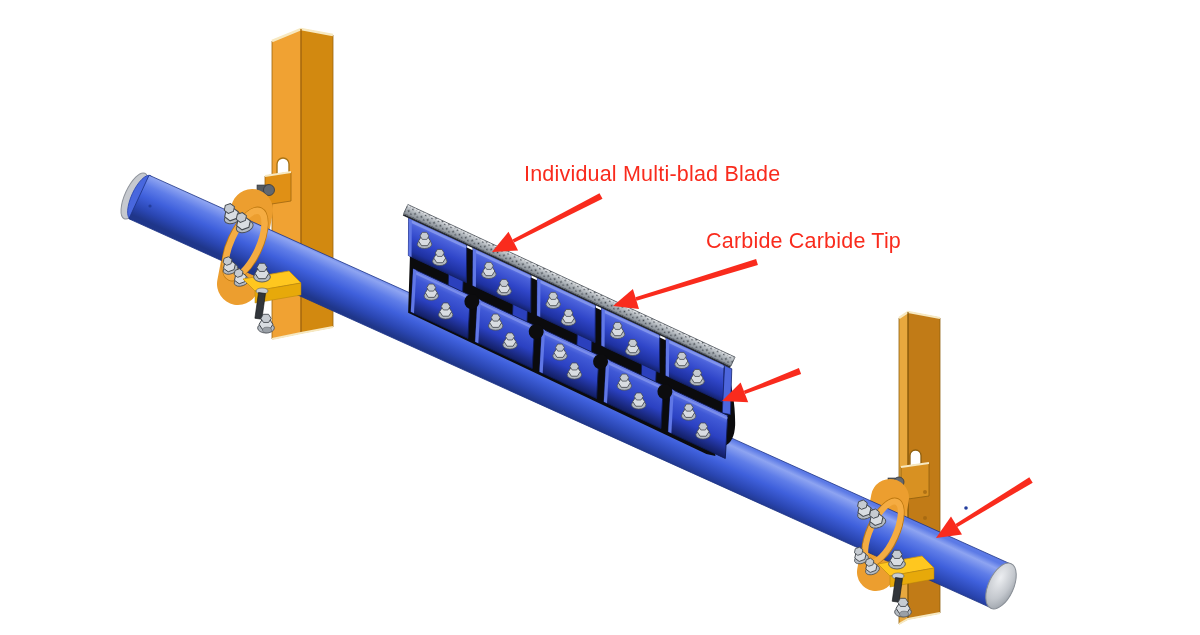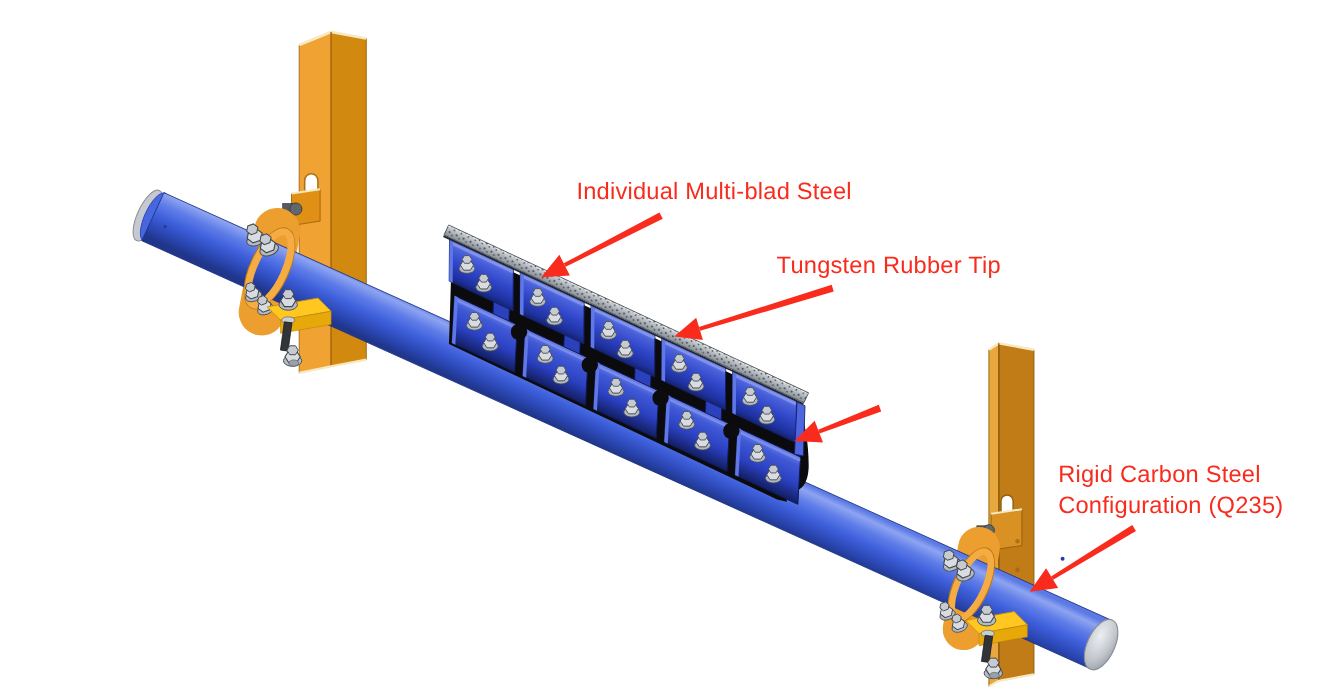--- a/index.html
+++ b/index.html
@@ -351,19 +351,15 @@
         <polygon points="492.0,252.0 508.5,231.7 518.1,250.4" fill="#f92b1d"></polygon>
         <polygon points="756.1,258.9 635.4,297.3 636.5,300.7 757.9,265.1" fill="#f92b1d"></polygon>
         <polygon points="613.0,306.0 632.9,288.9 639.0,309.0" fill="#f92b1d"></polygon>
         <polygon points="798.9,368.0 743.8,390.7 745.0,394.1 801.1,374.0" fill="#f92b1d"></polygon>
         <polygon points="722.0,401.0 740.6,382.6 748.2,402.2" fill="#f92b1d"></polygon>
         <polygon points="1029.3,477.3 955.5,524.0 957.4,527.0 1032.7,482.7" fill="#f92b1d"></polygon>
         <polygon points="936.0,538.0 951.0,516.5 962.0,534.5" fill="#f92b1d"></polygon>
       </g>
 </svg>
 
-<div class="label" id="lbl-blade" style="left:524px;top:161px">Individual Multi-blad Steel</div>
-<div class="label" id="lbl-tip" style="left:706px;top:228px">Tungsten Rubber Tip</div>
-<div class="label two-line" id="lbl-frame" style="left:962px;top:417px">
-  <div>Rigid Carbon Steel</div>
-  <div>Configuration (Q235)</div>
+<div class="label" id="lbl-blade" style="left:524px;top:161px">Individual Multi-blad Blade</div>
+<div class="label" id="lbl-tip" style="left:706px;top:228px">Carbide Carbide Tip</div>
 </div>
-</div>
 
 </body></html>

